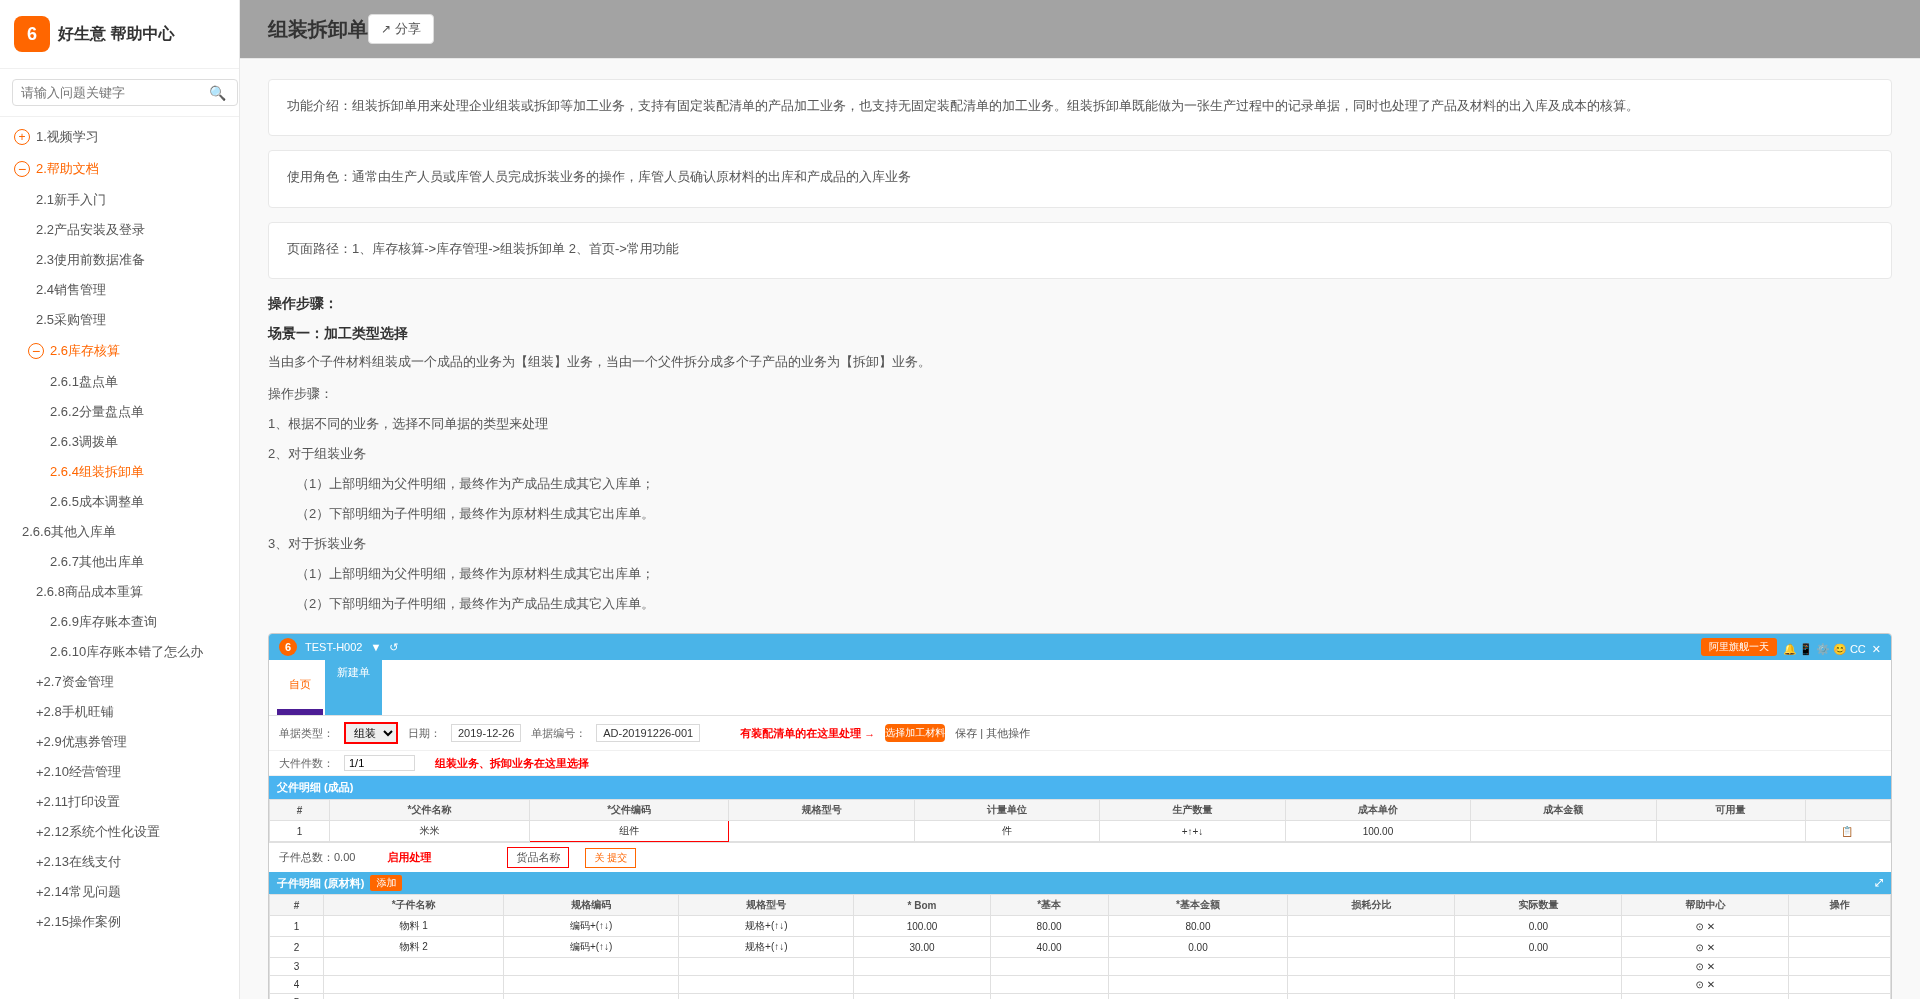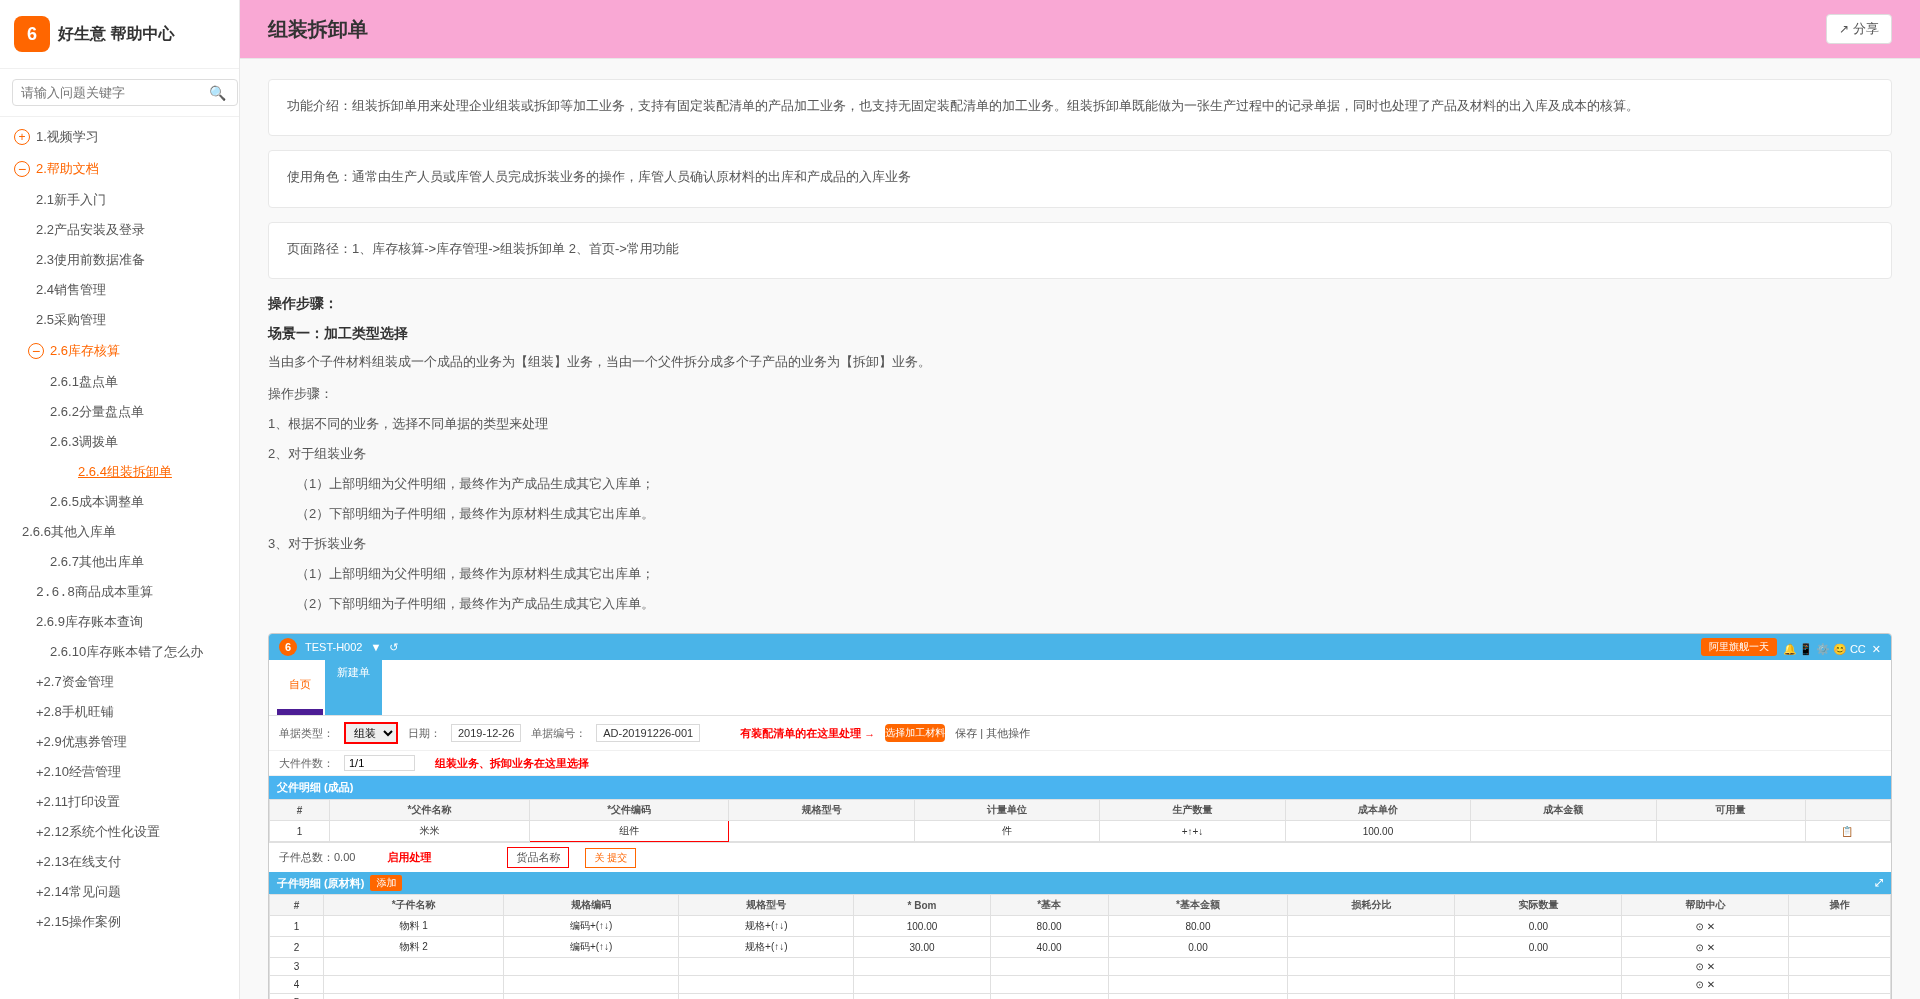--- a/index.html
+++ b/index.html
@@ -132,26 +132,25 @@
 
     
     #main {
       flex: 1;
       display: flex;
       flex-direction: column;
       overflow: hidden;
     }
 
     .main-header {
-      background: #f9a8d4;
+      background: #a3a3a3;
       padding: 14px 28px;
       border-bottom: 1px solid #e8e8e8;
       display: flex;
       align-items: center;
-      justify-content: space-between;
     }
 
     .main-title {
       font-size: 20px;
       font-weight: bold;
       color: #333;
     }
 
     .share-btn {
       display: flex;
@@ -314,36 +313,36 @@
 
     <div class="nav-sub-item" style="padding-left:50px;">
       <span>2.6.1盘点单</span>
     </div>
     <div class="nav-sub-item" style="padding-left:50px;">
       <span>2.6.2分量盘点单</span>
     </div>
     <div class="nav-sub-item" style="padding-left:50px;">
       <span>2.6.3调拨单</span>
     </div>
-    <div class="nav-sub-item active" style="padding-left:78px; color:#f60;text-decoration:underline;">
+    <div class="nav-sub-item active" style="padding-left:50px; color:#f60;">
       <span>2.6.4组装拆卸单</span>
     </div>
     <div class="nav-sub-item" style="padding-left:50px;">
       <span>2.6.5成本调整单</span>
     </div>
     <div class="nav-sub-item" style="padding-left:22px;">
       <span>2.6.6其他入库单</span>
     </div>
     <div class="nav-sub-item" style="padding-left:50px;">
       <span>2.6.7其他出库单</span>
     </div>
-    <div class="nav-sub-item" style="font-family:Liberation Mono, monospace;">
+    <div class="nav-sub-item" style="">
       <span>2.6.8商品成本重算</span>
     </div>
-    <div class="nav-sub-item" style="padding-left:36px;">
+    <div class="nav-sub-item" style="padding-left:50px;">
       <span>2.6.9库存账本查询</span>
     </div>
     <div class="nav-sub-item" style="padding-left:50px;">
       <span>2.6.10库存账本错了怎么办</span>
     </div>
 
     <div class="nav-sub-item">
       <span class="plus-icon" style="display:inline-flex;">+</span>
       <span>2.7资金管理</span>
     </div>

